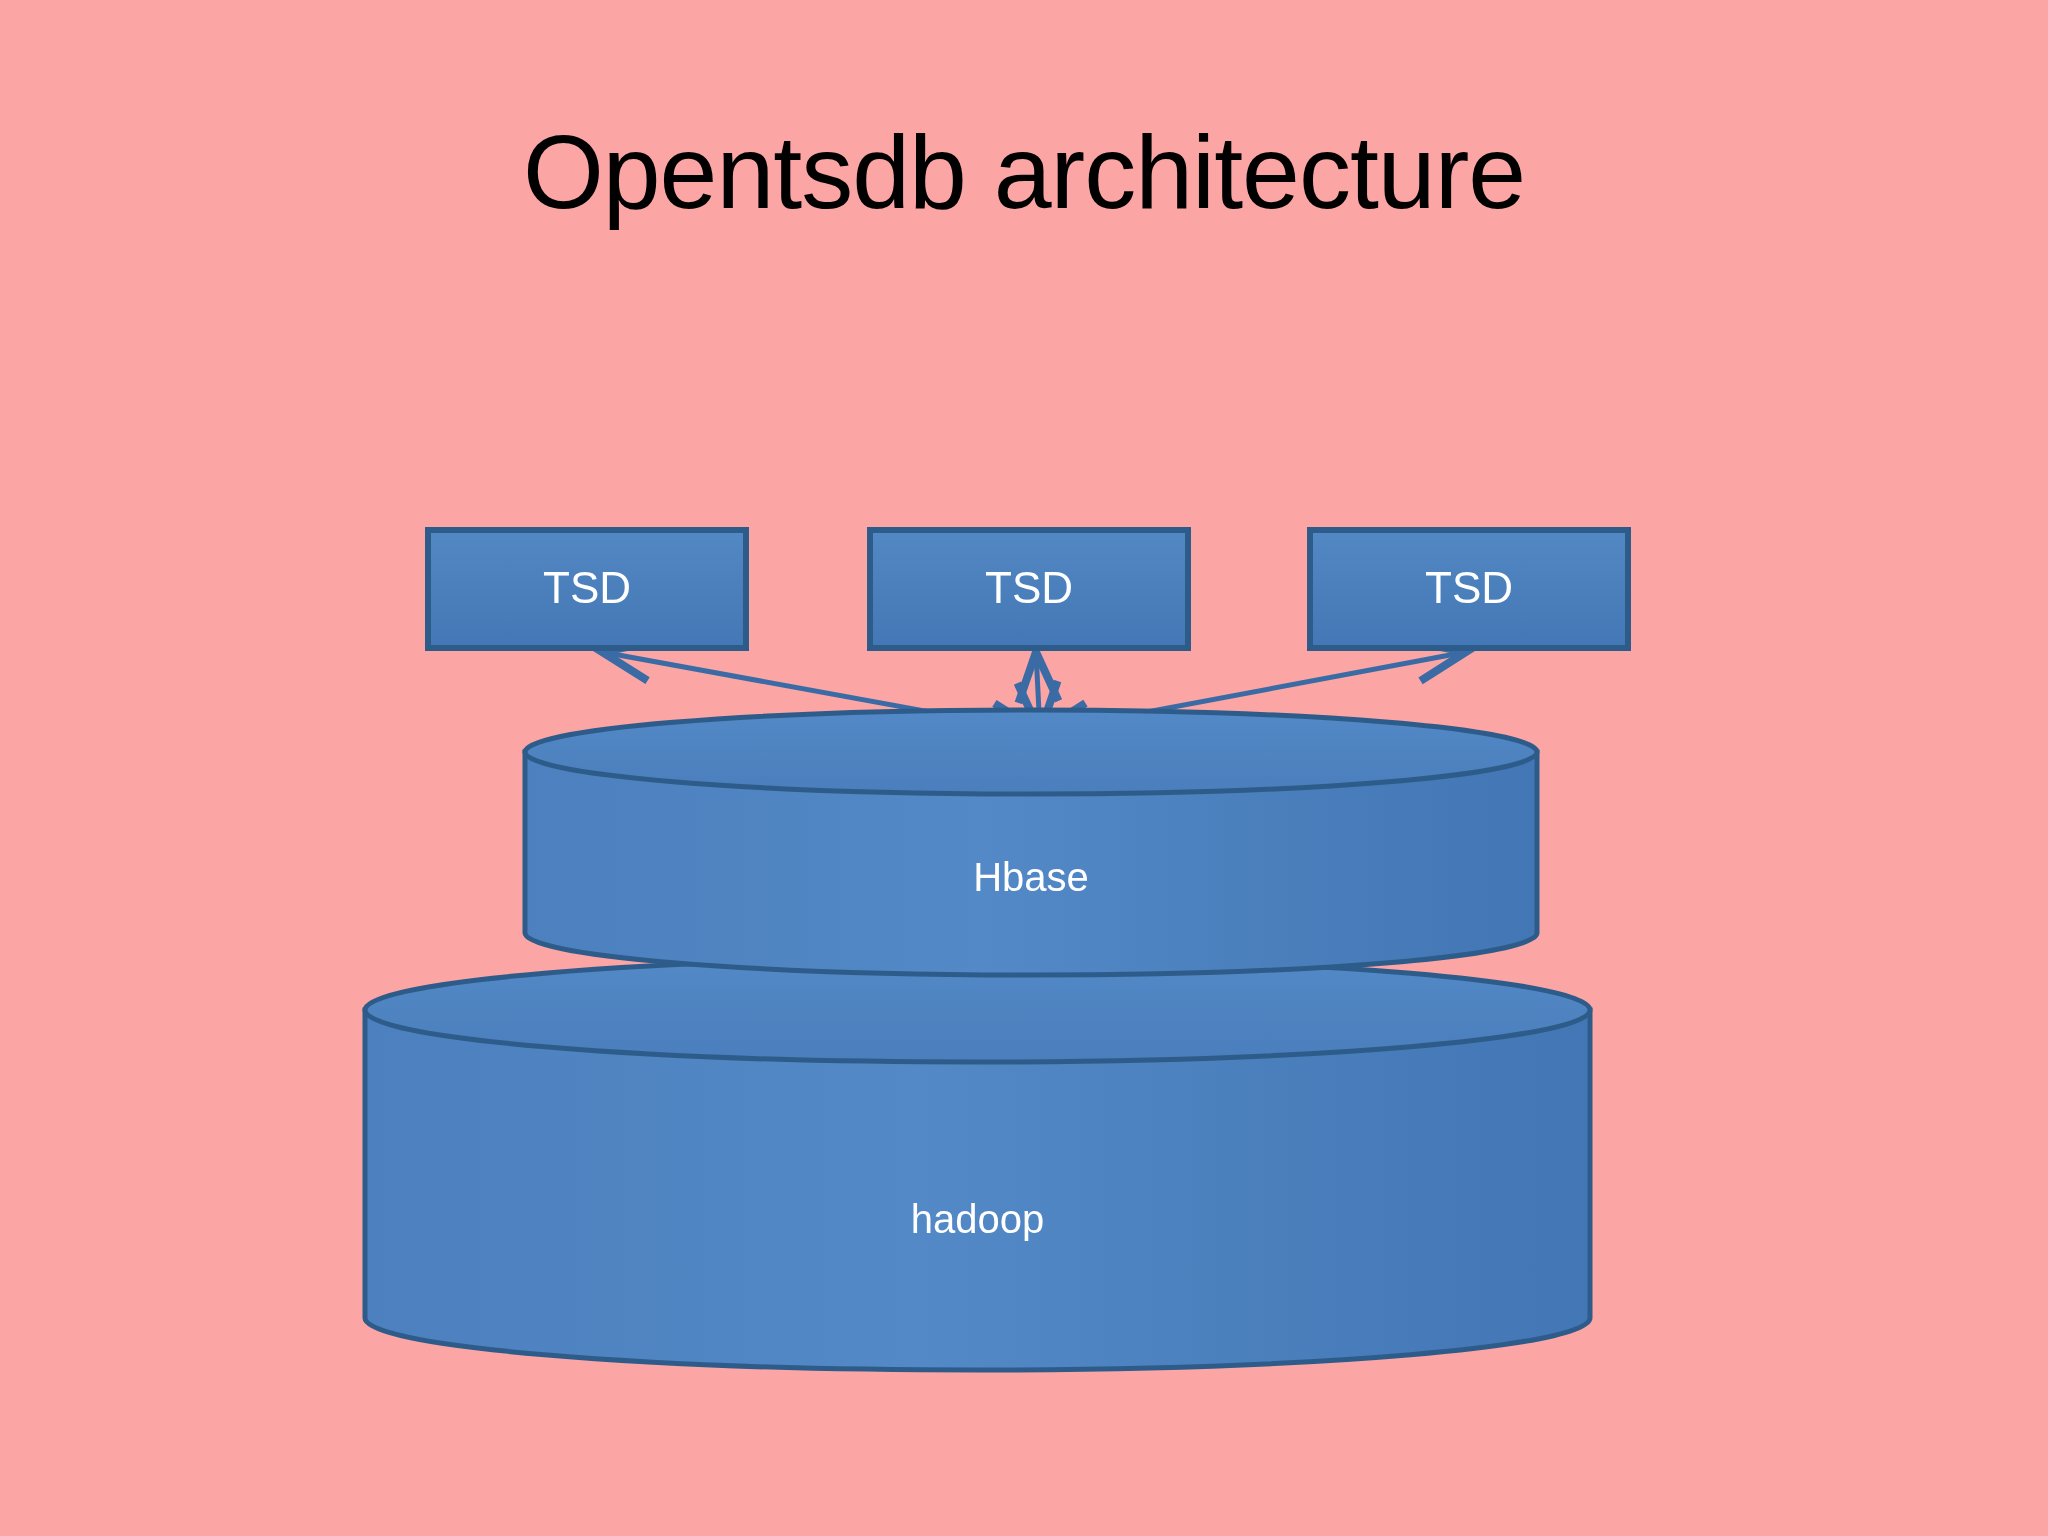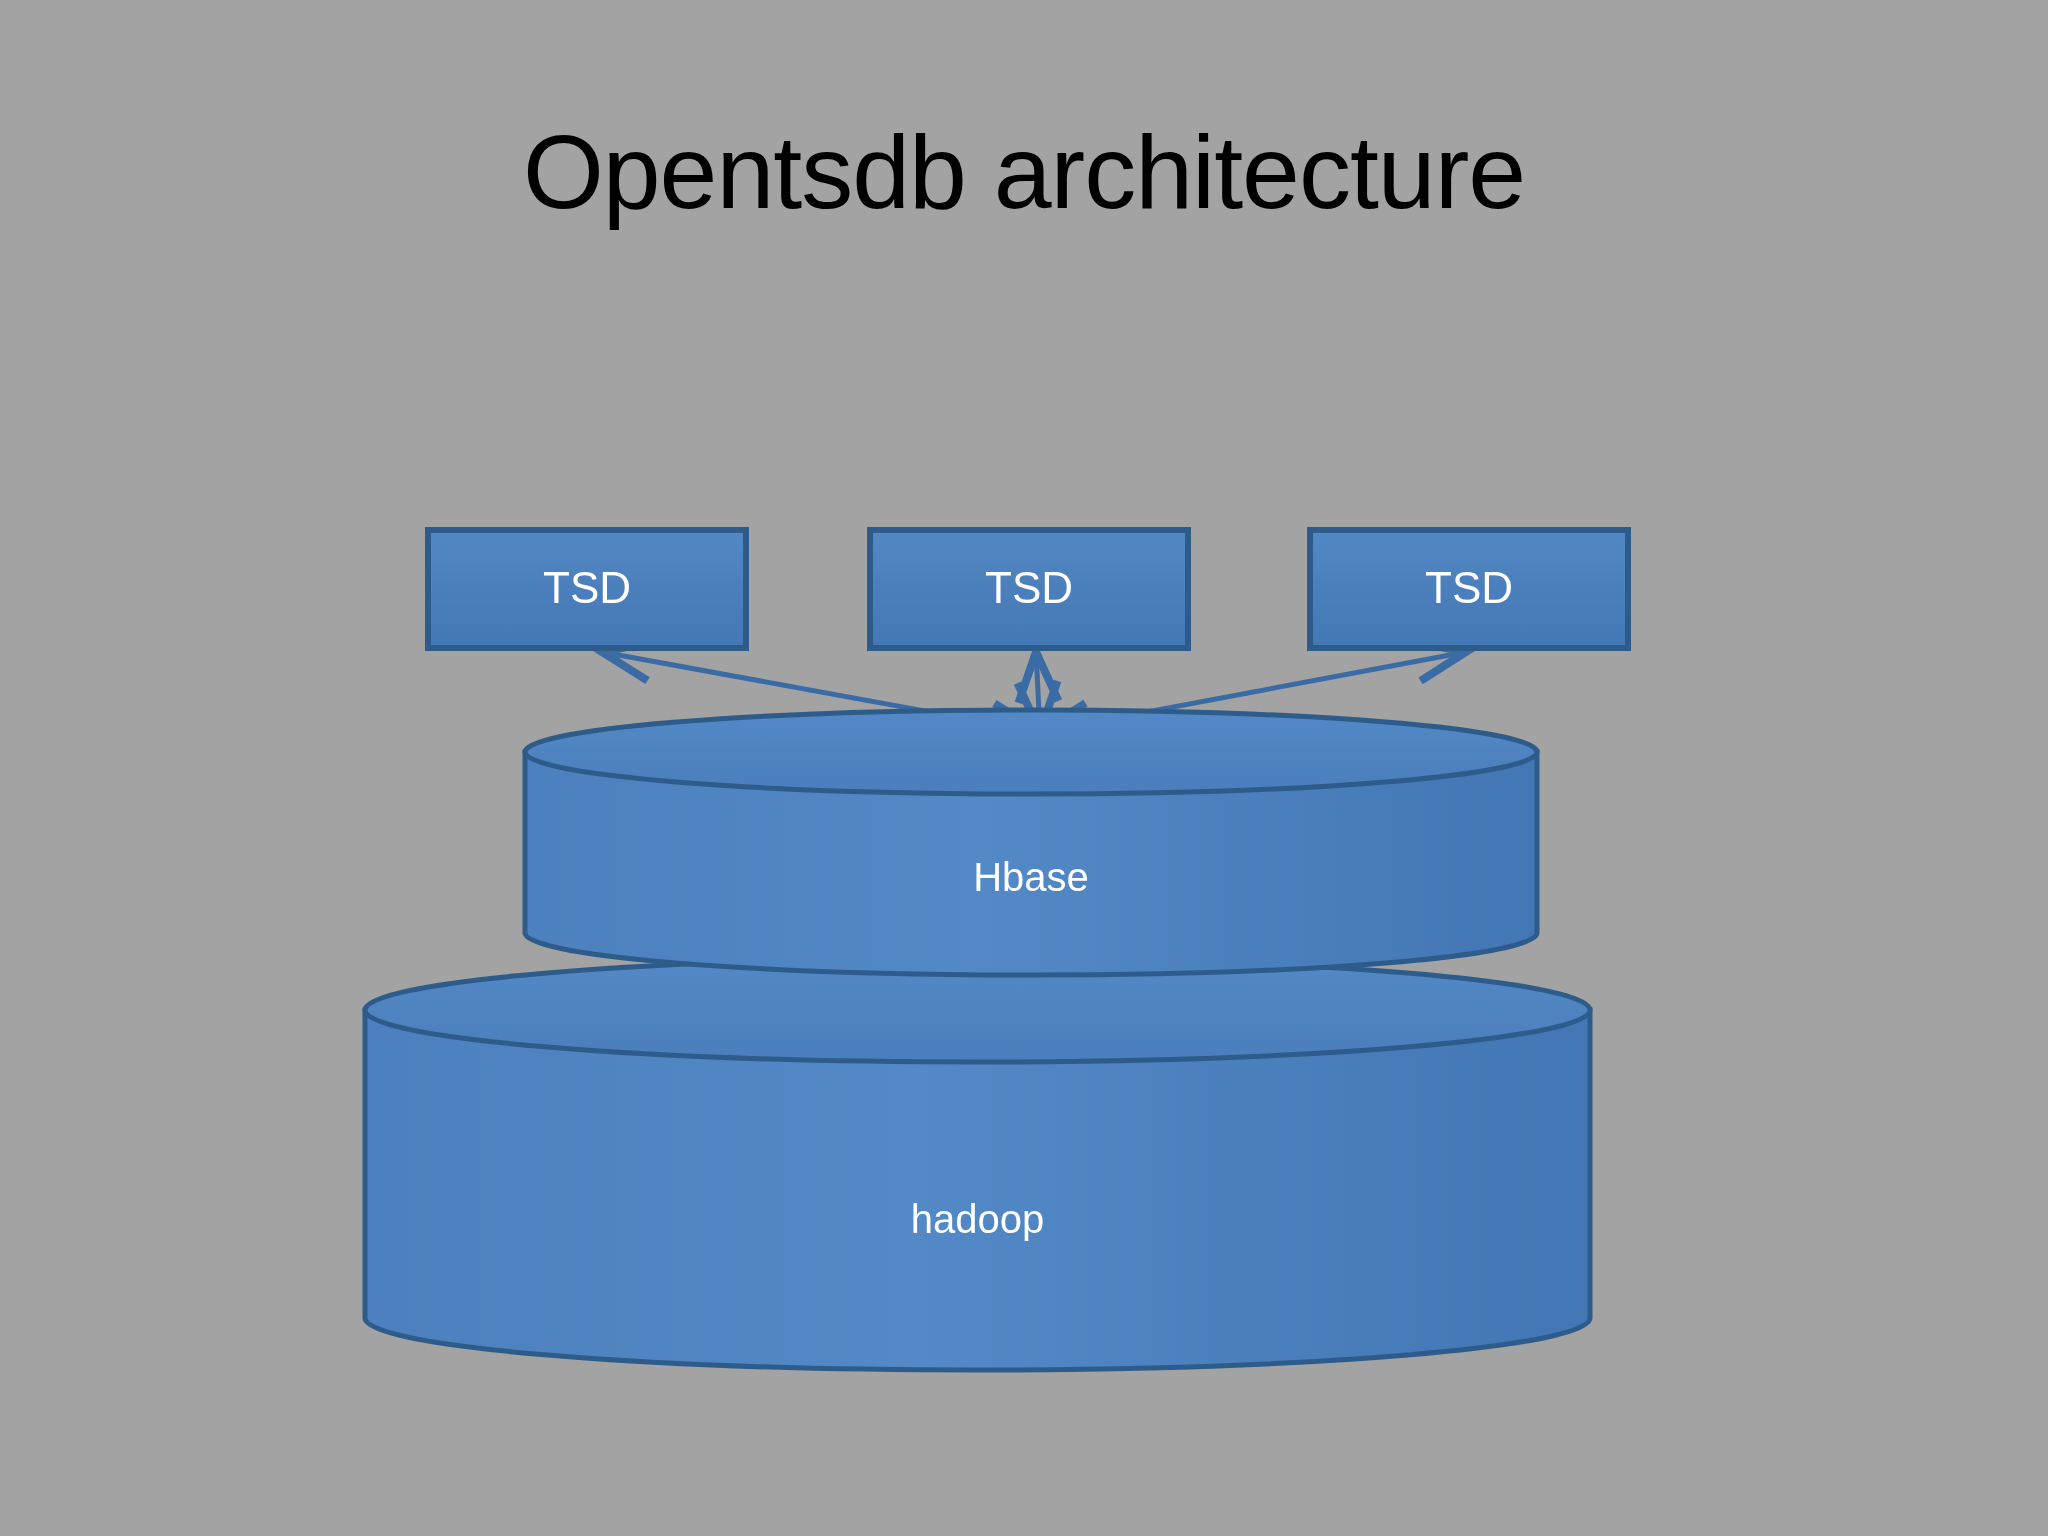--- a/index.html
+++ b/index.html
@@ -8,21 +8,21 @@
     padding: 0;
     background: #ffffff;
   }
   body {
     font-family: "Liberation Sans", sans-serif;
   }
   #slide {
     position: relative;
     width: 2048px;
     height: 1536px;
-    background: #a3a3a3;
+    background: #fca5a5;
     overflow: hidden;
   }
   #slide-title {
     position: absolute;
     left: 0;
     top: 118px;
     width: 2048px;
     text-align: center;
     font-family: "Liberation Sans", sans-serif;
     font-size: 104px;

